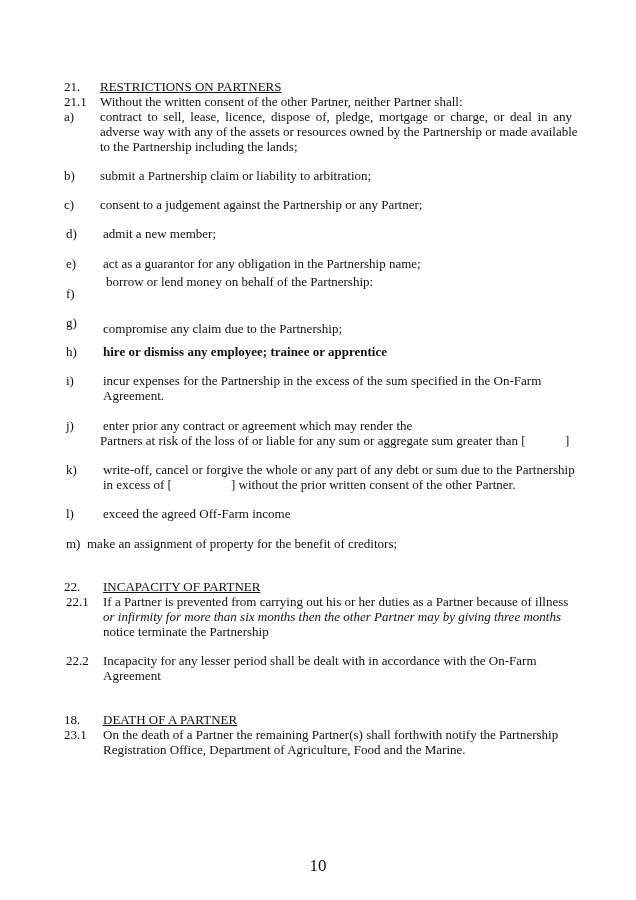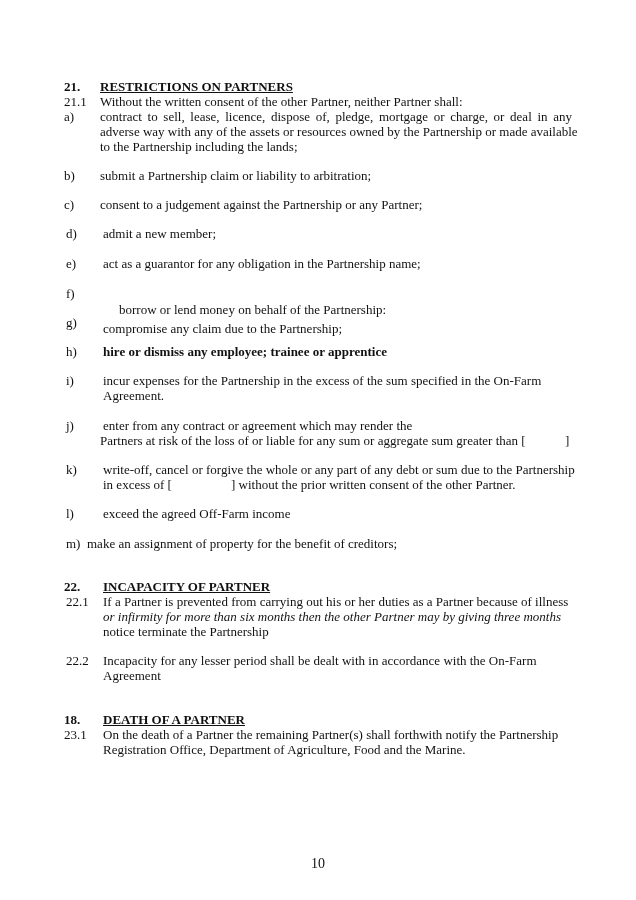--- a/index.html
+++ b/index.html
@@ -1,22 +1,22 @@
 <!DOCTYPE html>
 <html><head>
 <meta charset="utf-8">
 <style>
   html, body { margin: 0; padding: 0; background: #ffffff; }
   body { width: 636px; height: 900px; position: relative; overflow: hidden;
          font-family: "Liberation Serif", "DejaVu Serif", serif; color: #111; font-size: 13px; }
   .abs { position: absolute; white-space: nowrap; line-height: 15px; }
   .num { position: absolute; line-height: 15px; }
-  .head { font-weight: bold; }
+  .head { font-weight: normal; }
   .u { text-decoration: underline; }
-  .page-num { position: absolute; left: 0; width: 636px; text-align: center; top: 856px; font-size: 14px; }
+  .page-num { position: absolute; left: 0; width: 636px; text-align: center; top: 856px; font-size: 17px; }
 </style>
 </head>
 <body>
 
 <div>
   <span class="num head" style="left:64px; top:79px;">21.</span>
   <span class="abs head u" style="left:100px; top:79px;">RESTRICTIONS ON PARTNERS</span>
 </div>
 <div>
   <span class="num" style="left:64px; top:94px;">21.1</span>
@@ -41,38 +41,38 @@
 <div>
   <span class="num" style="left:66px; top:226px;">d)</span>
   <span class="abs" style="left:103px; top:226px;">admit a new member;</span>
 </div>
 <div>
   <span class="num" style="left:66px; top:256px;">e)</span>
   <span class="abs" style="left:103px; top:256px;">act as a guarantor for any obligation in the Partnership name;</span>
 </div>
 <div>
   <span class="num" style="left:66px; top:286px;">f)</span>
-  <span class="abs" style="left:106px; top:302px;margin-left:13px;">borrow or lend money on behalf of the Partnership:</span>
+  <span class="abs" style="left:106px; top:274px;">borrow or lend money on behalf of the Partnership:</span>
 </div>
 <div>
   <span class="num" style="left:66px; top:315px;">g)</span>
   <span class="abs" style="left:103px; top:321px;">compromise any claim due to the Partnership;</span>
 </div>
 <div>
   <span class="num" style="left:66px; top:344px;">h)</span>
   <span class="abs" style="left:103px; top:344px;font-weight:bold;">hire or dismiss any employee; trainee or apprentice</span>
 </div>
 <div>
   <span class="num" style="left:66px; top:373px;">i)</span>
   <span class="abs" style="left:103px; top:373px;">incur expenses for the Partnership in the excess of the sum specified in the On-Farm</span>
   <span class="abs" style="left:103px; top:388px;">Agreement.</span>
 </div>
 <div>
   <span class="num" style="left:66px; top:418px;">j)</span>
-  <span class="abs" style="left:103px; top:418px;">enter from any contract or agreement which may render the</span>
+  <span class="abs" style="left:103px; top:418px;">enter prior any contract or agreement which may render the</span>
   <span class="abs" style="left:100px; top:433px;">Partners at risk of the loss of or liable for any sum or aggregate sum greater than [</span>
   <span class="abs" style="left:565px; top:433px;">]</span>
 </div>
 <div>
   <span class="num" style="left:66px; top:462px;">k)</span>
   <span class="abs" style="left:103px; top:462px;">write-off, cancel or forgive the whole or any part of any debt or sum due to the Partnership</span>
   <span class="abs" style="left:103px; top:477px;">in excess of [</span>
   <span class="abs" style="left:231px; top:477px;text-align:right;">] without the prior written consent of the other Partner.</span>
 </div>
 <div>

